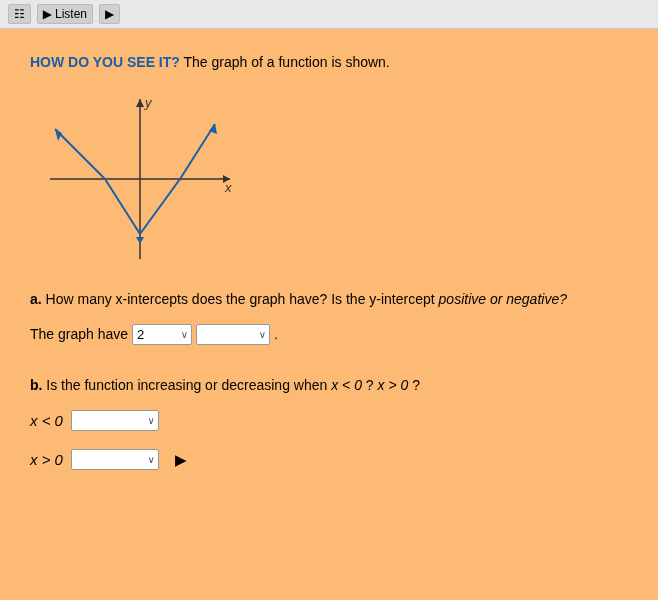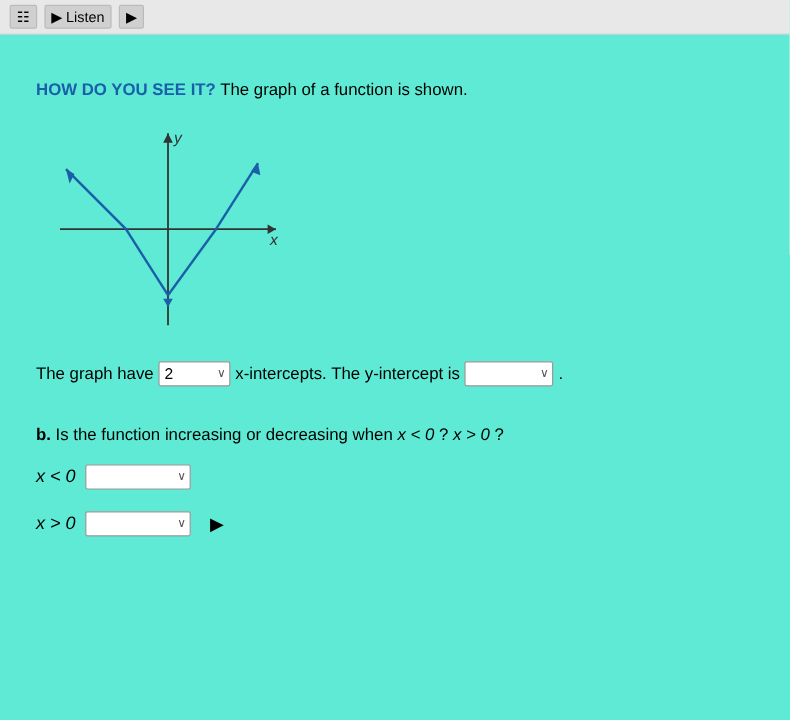--- a/index.html
+++ b/index.html
@@ -27,23 +27,23 @@
       padding: 2px 5px;
       font-size: 12px;
       cursor: pointer;
       display: flex;
       align-items: center;
       gap: 3px;
       border-radius: 2px;
     }
 
     .content {
-      background: #5eead4;
+      background: #fdba74;
       flex: 1;
-      padding: 36px 30px;
+      padding: 24px 30px;
       margin: 0;
     }
 
     .how-do-you {
       font-size: 14px;
       margin-bottom: 16px;
       line-height: 1.4;
     }
 
     .how-do-you .label {
@@ -193,31 +193,33 @@
       <line x1="110" y1="145" x2="150" y2="90" stroke="#1a5fa8" stroke-width="2"></line>
 
       <line x1="150" y1="90" x2="185" y2="35" stroke="#1a5fa8" stroke-width="2"></line>
 
       <polygon points="185,35 179,42 187,45" fill="#1a5fa8"></polygon>
 
       <polygon points="110,155 106,148 114,148" fill="#1a5fa8"></polygon>
     </svg>
   </div>
 
+  <div class="question-a">
+    <span class="bold">a.</span><span> How many x-intercepts does the graph have? Is the y-intercept </span><span class="italic">positive or negative?</span>
+  </div>
 
   <div class="answer-row">
     <span>The graph have</span>
     <div class="select-wrapper">
       <select class="dropdown-select">
         <option value="2">2</option>
         <option value="1">1</option>
         <option value="3">3</option>
       </select>
     </div>
-    <span> x-intercepts. The y-intercept is</span>
     <div class="select-wrapper">
       <select class="dropdown-select">
         <option value=""></option>
         <option value="positive">positive</option>
         <option value="negative">negative</option>
       </select>
     </div>
     <span>.</span>
   </div>
 

